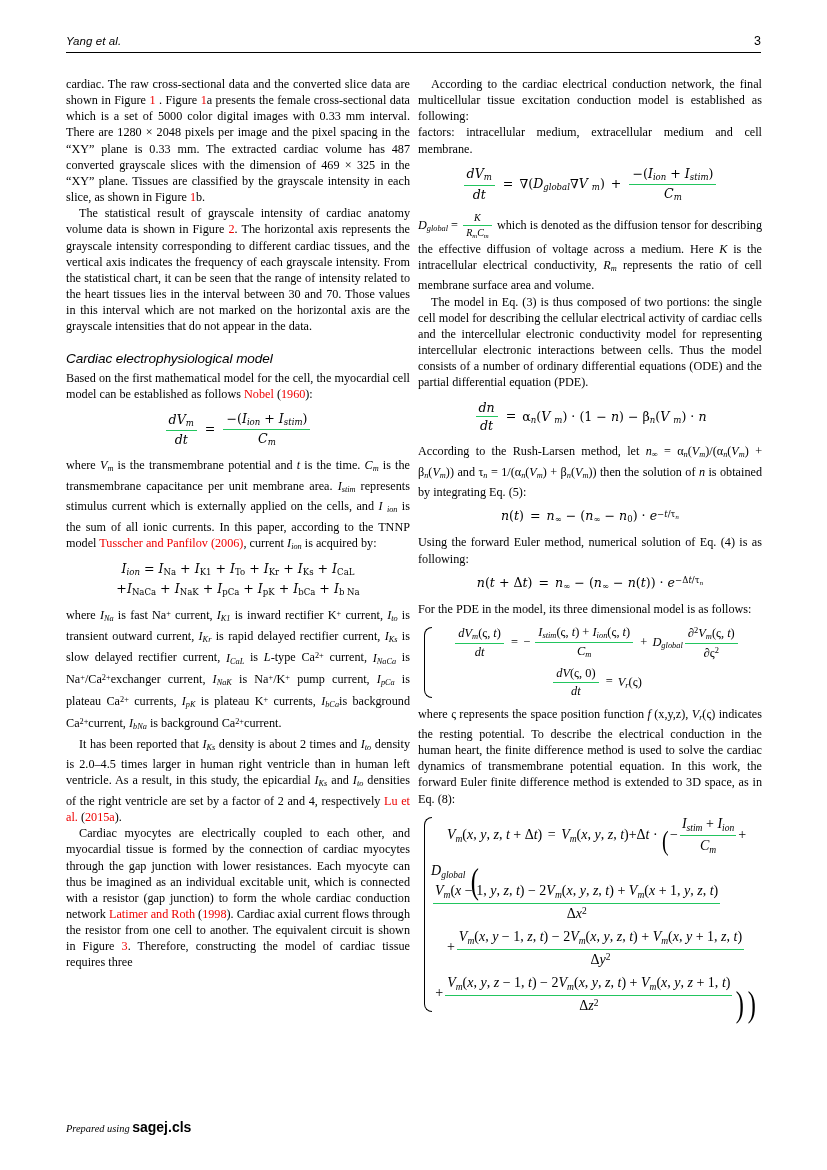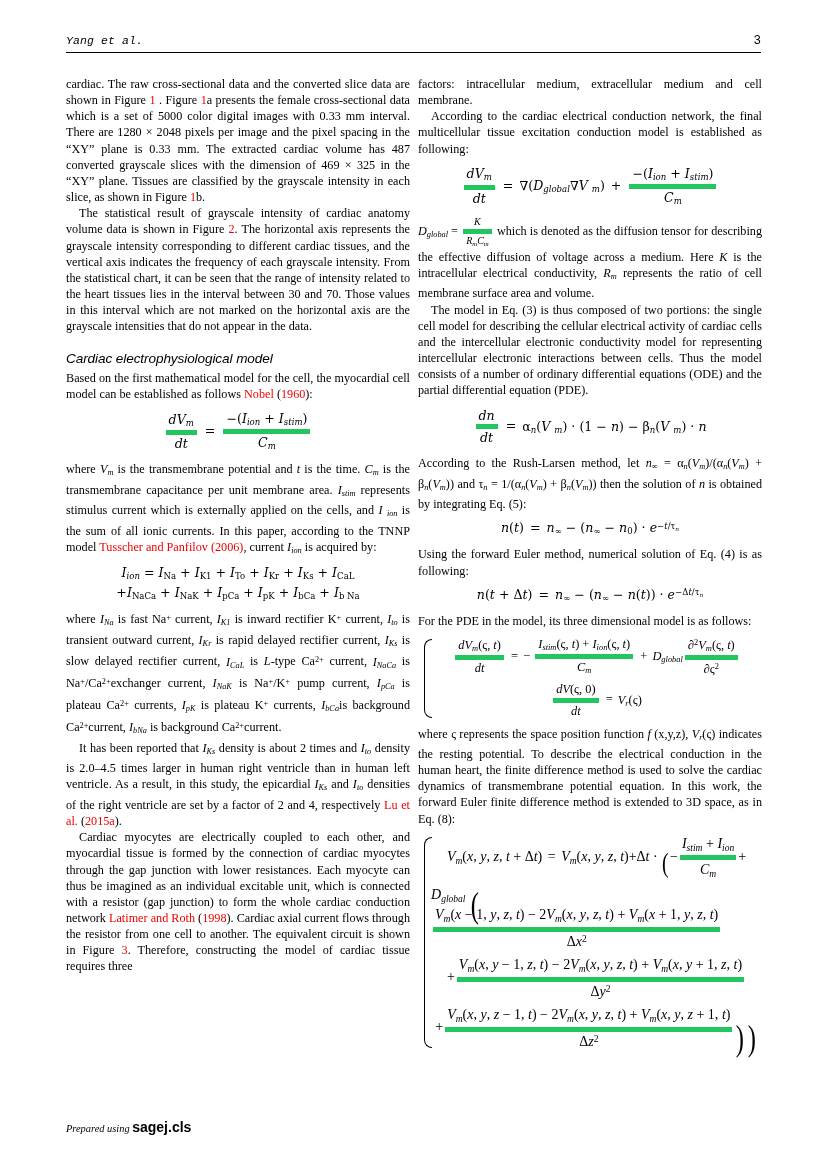--- a/index.html
+++ b/index.html
@@ -23,23 +23,23 @@
     height: 1170px;
   }
 
   
   .runhead {
     position: absolute;
     left: 66px;
     top: 34px;
     width: 695px;
     display: flex;
-    align-items: flex-start;
+    align-items: center;
     justify-content: space-between;
-    font-family: Liberation Mono, monospace;
+    font-family: Liberation Sans, sans-serif;
   }
   .runhead-title {
     font-style: italic;
     font-size: 11.5px;
     letter-spacing: 0.1px;
   }
   .runhead-page {
     font-size: 12.5px;
   }
   .runhead-rule {
@@ -97,21 +97,21 @@
 
   .frac {
     display: inline-block;
     vertical-align: middle;
     text-align: center;
     margin: 0 2px;
   }
   .frac > .num {
     display: block;
     padding: 0 3px 1px 3px;
-    border-bottom: 5px solid #22c55e;
+    border-bottom: 1px solid #22c55e;
     line-height: 1.25;
   }
   .frac > .den {
     display: block;
     padding: 1px 3px 0 3px;
     line-height: 1.25;
   }
   .frac.small { font-size: 10px; }
 
   sub  { font-size: 0.68em; vertical-align: -0.28em; font-style: italic; }
@@ -229,23 +229,23 @@
     <p class="para noindent"><span>where </span><i class="mi">I<sub>Na</sub></i><span> is fast Na</span><sup class="mi-up">+</sup><span> current, </span><i class="mi">I<sub>K1</sub></i><span> is inward rectifier K</span><sup class="mi-up">+</sup><span> current, </span><i class="mi">I<sub>to</sub></i><span> is transient outward current, </span><i class="mi">I<sub>Kr</sub></i><span> is rapid delayed rectifier current, </span><i class="mi">I<sub>Ks</sub></i><span> is slow delayed rectifier current, </span><i class="mi">I<sub>CaL</sub></i><span> is </span><i class="mi">L</i><span>-type Ca</span><sup class="mi-up">2+</sup><span> current, </span><i class="mi">I<sub>NaCa</sub></i><span> is Na</span><sup class="mi-up">+</sup><span>/Ca</span><sup class="mi-up">2+</sup><span>exchanger current, </span><i class="mi">I<sub>NaK</sub></i><span> is Na</span><sup class="mi-up">+</sup><span>/K</span><sup class="mi-up">+</sup><span> pump current, </span><i class="mi">I<sub>pCa</sub></i><span> is plateau Ca</span><sup class="mi-up">2+</sup><span> currents, </span><i class="mi">I<sub>pK</sub></i><span> is plateau K</span><sup class="mi-up">+</sup><span> currents, </span><i class="mi">I<sub>bCa</sub></i><span>is background Ca</span><sup class="mi-up">2+</sup><span>current, </span><i class="mi">I<sub>bNa</sub></i><span> is background Ca</span><sup class="mi-up">2+</sup><span>current.</span></p>
 
     <p class="para"><span>It has been reported that </span><i class="mi">I<sub>Ks</sub></i><span> density is about 2 times and </span><i class="mi">I<sub>to</sub></i><span> density is 2.0–4.5 times larger in human right ventricle than in human left ventricle. As a result, in this study, the epicardial </span><i class="mi">I<sub>Ks</sub></i><span> and </span><i class="mi">I<sub>to</sub></i><span> densities of the right ventricle are set by a factor of 2 and 4, respectively </span><span class="cite">Lu et al.</span><span> (</span><span class="cite">2015a</span><span>).</span></p>
 
     <p class="para"><span>Cardiac myocytes are electrically coupled to each other, and myocardial tissue is formed by the connection of cardiac myocytes through the gap junction with lower resistances. Each myocyte can thus be imagined as an individual excitable unit, which is connected with a resistor (gap junction) to form the whole cardiac conduction network </span><span class="cite">Latimer and Roth</span><span> (</span><span class="cite">1998</span><span>). Cardiac axial current flows through the resistor from one cell to another. The equivalent circuit is shown in Figure </span><span class="cite">3</span><span>. Therefore, constructing the model of cardiac tissue requires three</span></p>
 
   </div>
 
   <div class="col col-right">
 
+    <p class="para">According to the cardiac electrical conduction network, the final multicellular tissue excitation conduction model is established as following:</p>
+
     <p class="para noindent">factors: intracellular medium, extracellular medium and cell membrane.</p>
-
-    <p class="para">According to the cardiac electrical conduction network, the final multicellular tissue excitation conduction model is established as following:</p>
 
     <div class="math">
       <span class="frac"><span class="num"><i class="mi">d</i><i class="mi">V</i><sub>m</sub></span><span class="den"><i class="mi">dt</i></span></span>
       <span class="op">=</span>
       ∇(<i class="mi">D</i><sub>global</sub>∇<i class="mi">V</i>&nbsp;<sub>m</sub>) <span class="op">+</span>
       <span class="frac"><span class="num">−(<i class="mi">I</i><sub>ion</sub> + <i class="mi">I</i><sub>stim</sub>)</span><span class="den"><i class="mi">C</i><sub>m</sub></span></span>
     </div>
 
     <p class="para noindent"><i class="mi">D<sub>global</sub></i> = <span class="frac small"><span class="num"><i class="mi">K</i></span><span class="den"><i class="mi">R</i><sub>m</sub><i class="mi">C</i><sub>m</sub></span></span><span> which is denoted as the diffusion tensor for describing the effective diffusion of voltage across a medium. Here </span><i class="mi">K</i><span> is the intracellular electrical conductivity, </span><i class="mi">R<sub>m</sub></i><span> represents the ratio of cell membrane surface area and volume.</span></p>
 

